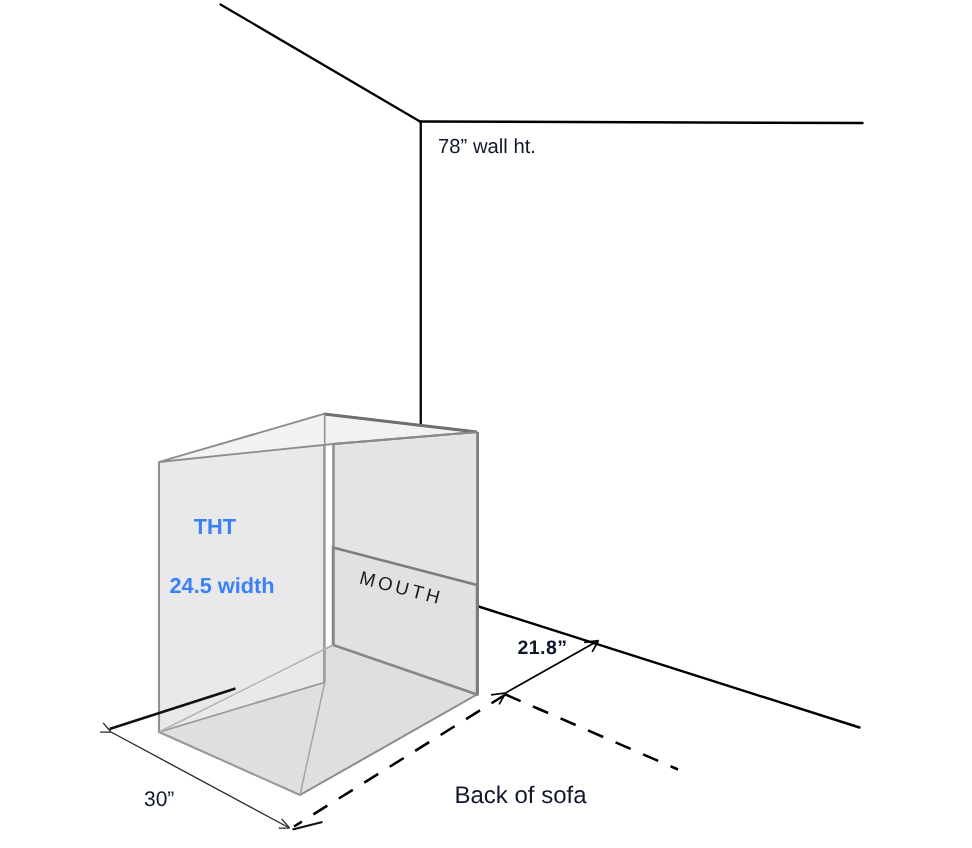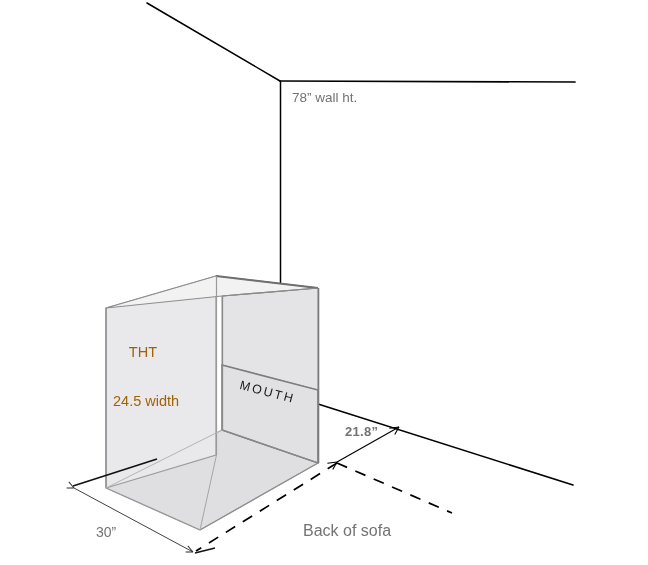--- a/index.html
+++ b/index.html
@@ -22,21 +22,21 @@
   svg#scene {
     position: absolute;
     left: 0;
     top: 0;
     width: 648px;
     height: 565px;
     display: block;
   }
   .lbl {
     position: absolute;
-    color: #737373;
+    color: #0f172a;
     white-space: pre;
     line-height: 1.25;
   }
   #label-wall-height {
     left: 292px;
     top: 90px;
     font-size: 13.5px;
   }
   #label-back-of-sofa {
     left: 303px;
@@ -52,26 +52,26 @@
     left: 345px;
     top: 424px;
     font-size: 13px;
     font-weight: bold;
     letter-spacing: 0.3px;
   }
   #label-box-title {
     left: 113px;
     top: 325px;
     font-size: 14.5px;
-    font-weight: normal;
-    color: #a16207;
+    font-weight: bold;
+    color: #3b82f6;
   }
   #label-box-title .line2 {
     display: block;
-    margin-top: 13px;
+    margin-top: 3px;
   }
   #label-mouth {
     position: absolute;
     left: 240px;
     top: 378px;
     font-size: 12.5px;
     letter-spacing: 2.2px;
     color: #1a1a1a;
     transform: rotate(14.6deg);
     transform-origin: 0 50%;

